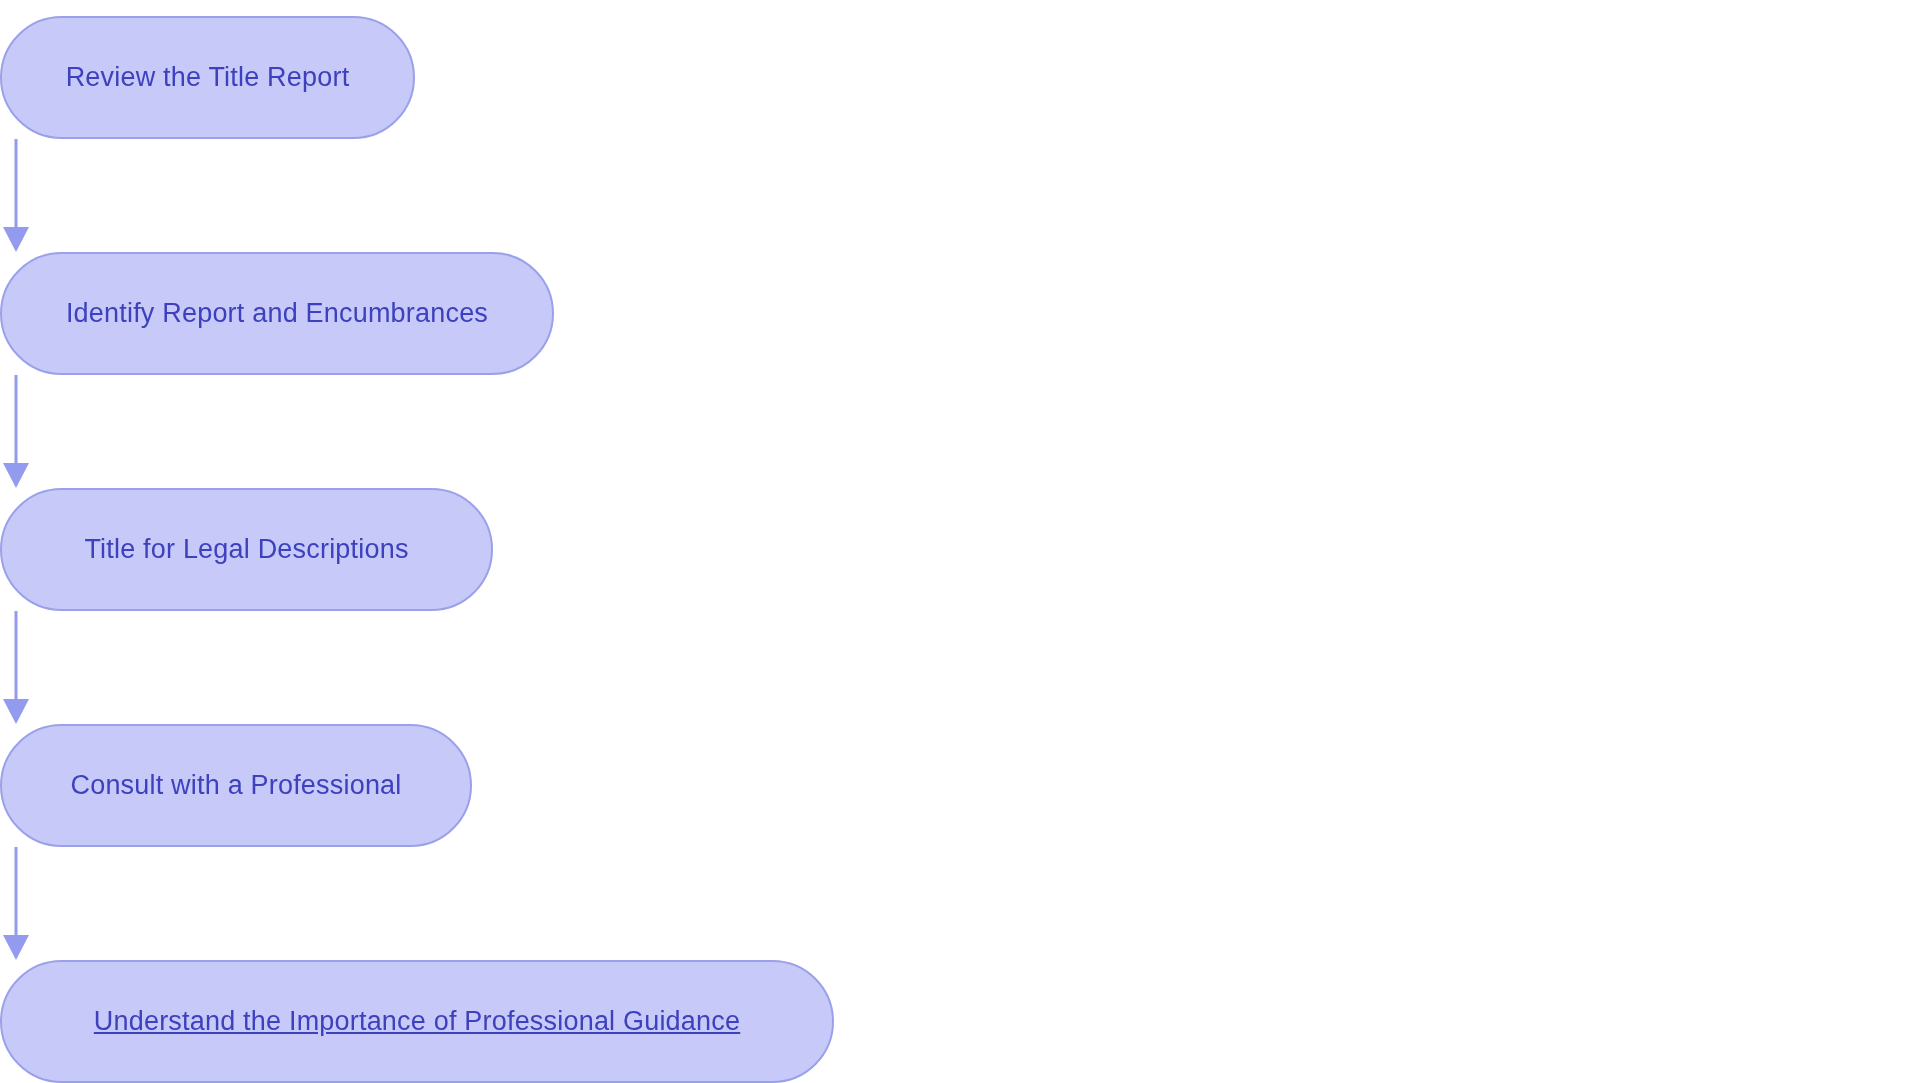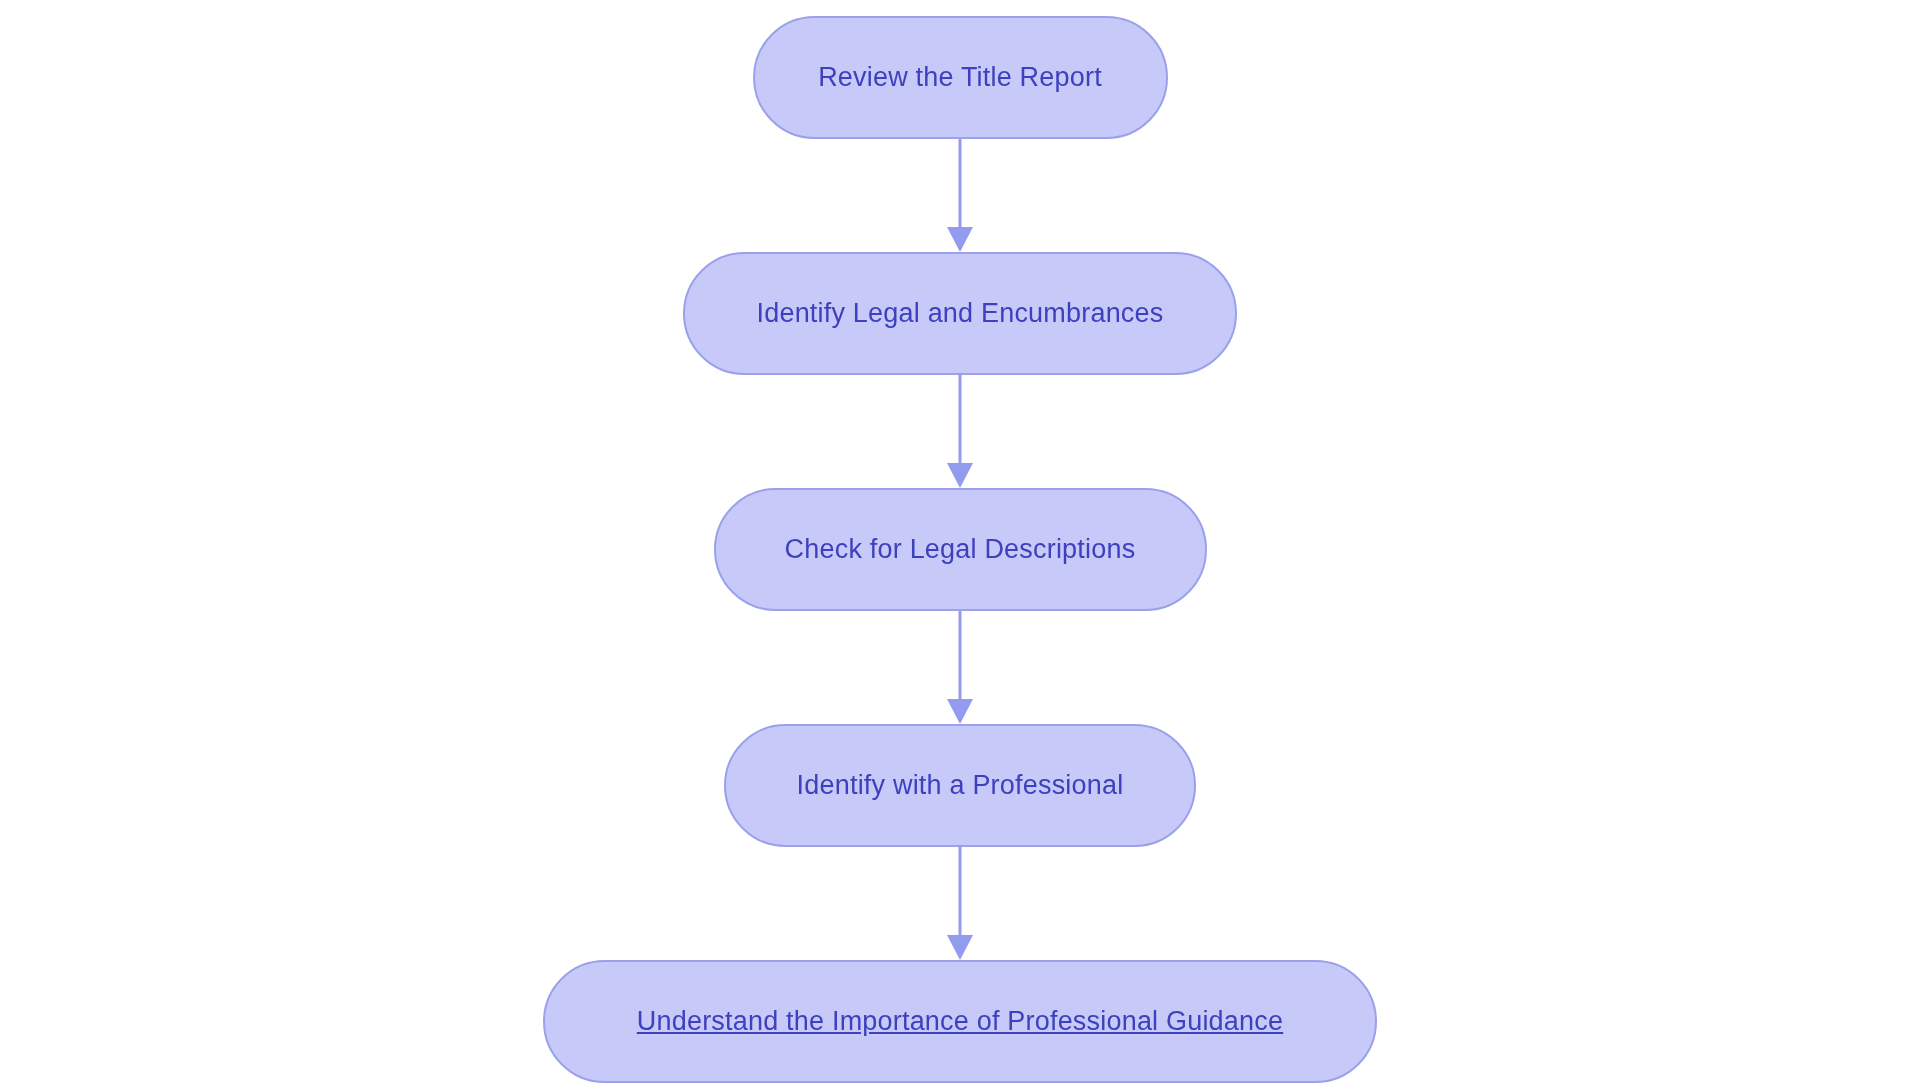--- a/index.html
+++ b/index.html
@@ -15,21 +15,20 @@
     height: 1083px;
     background: var(--page-bg);
     font-family: "Liberation Sans", sans-serif;
     overflow: hidden;
   }
   .canvas {
     width: 1920px;
     height: 1083px;
     display: flex;
     flex-direction: column;
-    align-items: center;
     padding-top: 16px;
   }
   .flow-node {
     height: 123px;
     border-radius: 62px;
     background: var(--node-fill);
     border: 2px solid var(--node-border);
     color: var(--node-text);
     display: flex;
     align-items: center;
@@ -61,39 +60,39 @@
   <div class="flow-node node-1">
     <span>Review the Title Report</span>
   </div>
 
   <svg class="connector" viewBox="0 0 32 113" aria-hidden="true">
     <line x1="16" y1="0" x2="16" y2="90"></line>
     <polygon points="3,88 29,88 16,113"></polygon>
   </svg>
 
   <div class="flow-node node-2">
-    <span>Identify Legal and Encumbrances</span>
+    <span>Identify Report and Encumbrances</span>
   </div>
 
   <svg class="connector" viewBox="0 0 32 113" aria-hidden="true">
     <line x1="16" y1="0" x2="16" y2="90"></line>
     <polygon points="3,88 29,88 16,113"></polygon>
   </svg>
 
   <div class="flow-node node-3">
-    <span>Check for Legal Descriptions</span>
+    <span>Title for Legal Descriptions</span>
   </div>
 
   <svg class="connector" viewBox="0 0 32 113" aria-hidden="true">
     <line x1="16" y1="0" x2="16" y2="90"></line>
     <polygon points="3,88 29,88 16,113"></polygon>
   </svg>
 
   <div class="flow-node node-4">
-    <span>Identify with a Professional</span>
+    <span>Consult with a Professional</span>
   </div>
 
   <svg class="connector" viewBox="0 0 32 113" aria-hidden="true">
     <line x1="16" y1="0" x2="16" y2="90"></line>
     <polygon points="3,88 29,88 16,113"></polygon>
   </svg>
 
   <div class="flow-node node-5">
     <span>Understand the Importance of Professional Guidance</span>
   </div>

